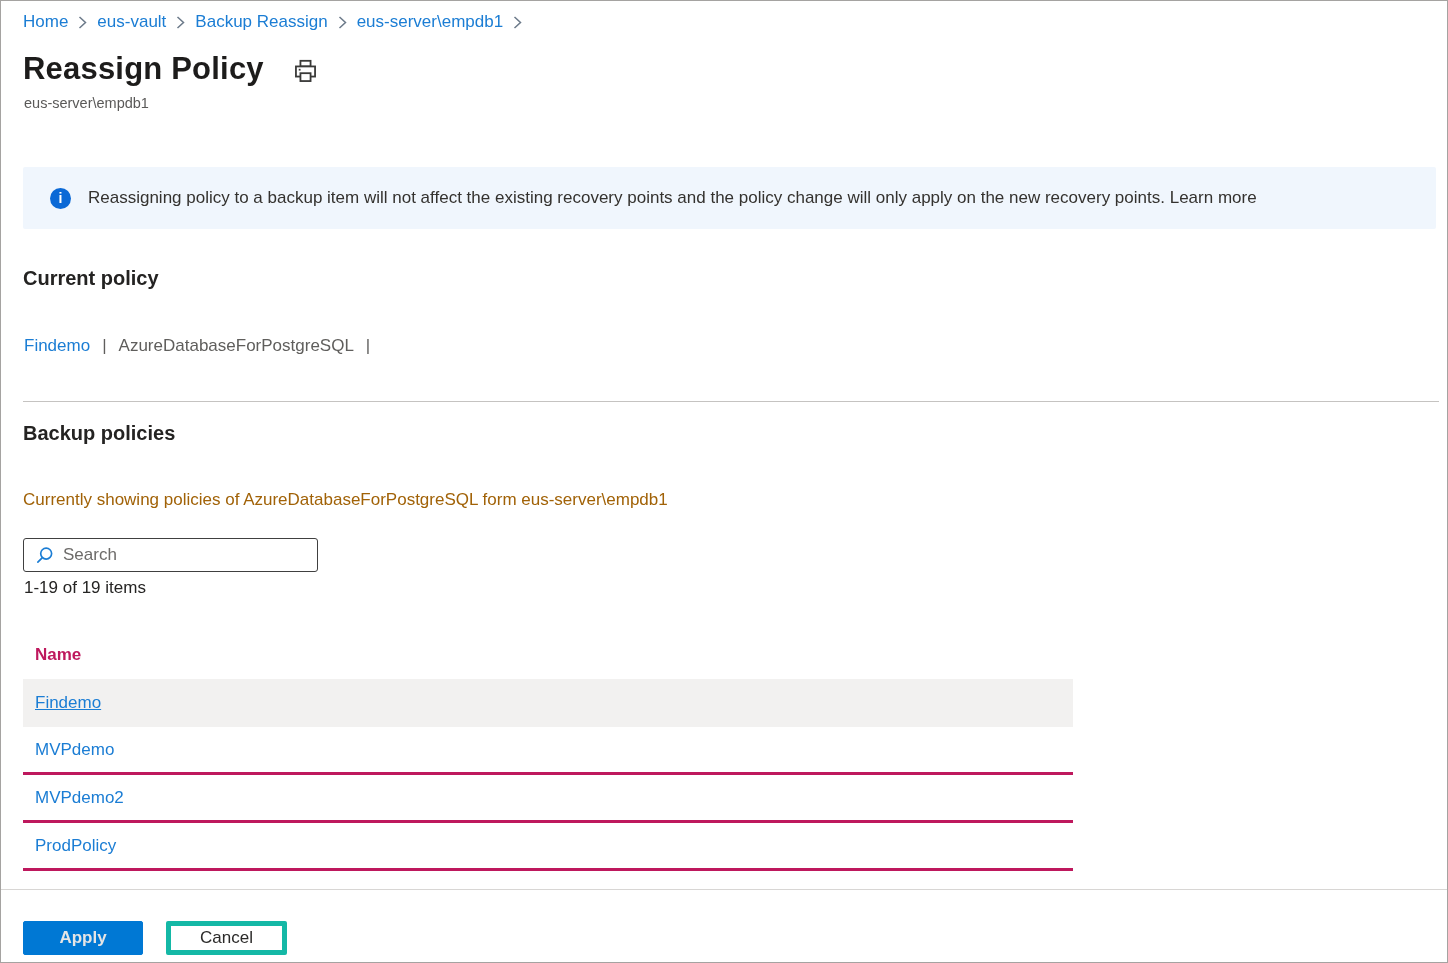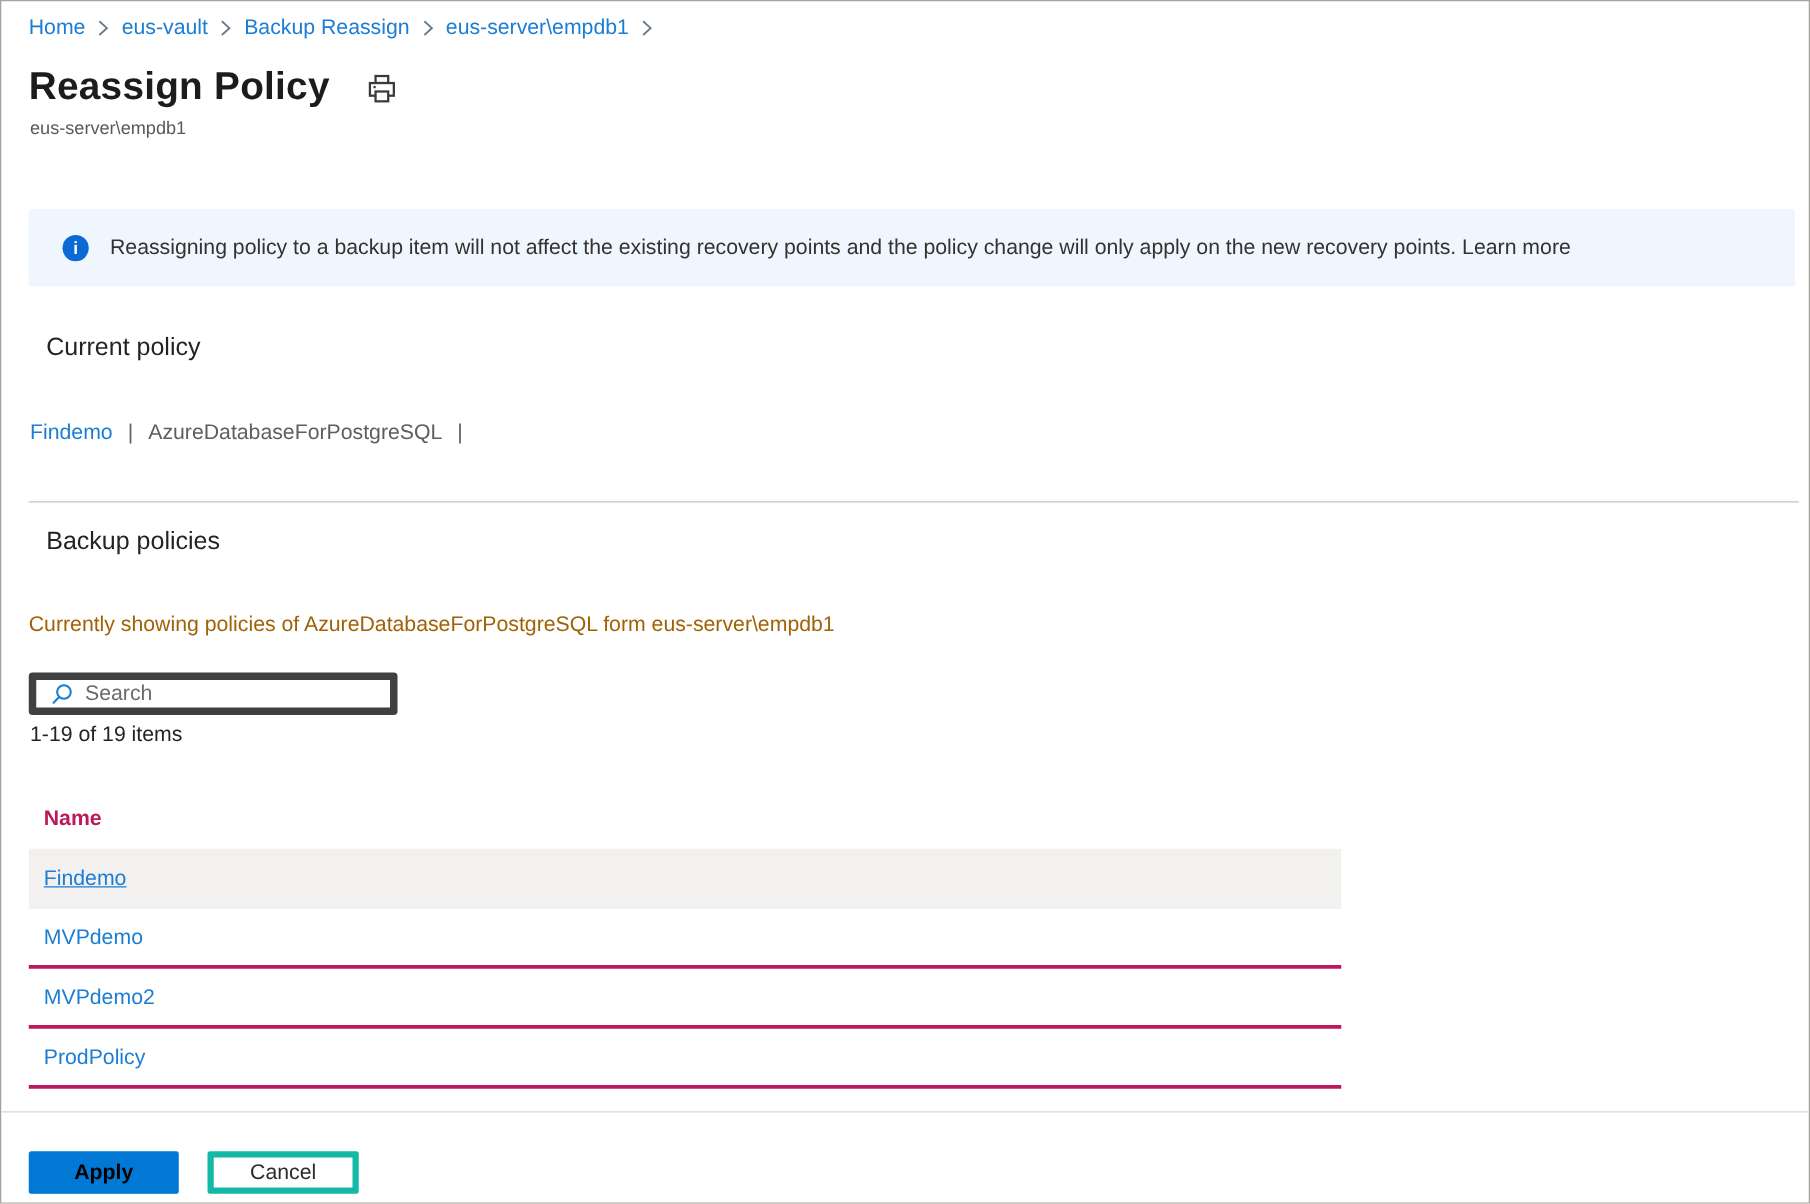--- a/index.html
+++ b/index.html
@@ -79,23 +79,23 @@
     display: inline-flex;
     align-items: center;
     justify-content: center;
     line-height: 1;
   }
   .banner-text { font-size: 17px; color: #34322f; }
   .learn-more { color: #34322f; text-decoration: none; cursor: pointer; }
 
   
   .section-heading {
-    margin: 38px 0 0 36px;
+    margin: 38px 0 0 22px;
     font-size: 20px;
-    font-weight: 400;
+    font-weight: 700;
     color: #242322;
     height: 24px;
   }
 
   .policy-line {
     margin: 43px 0 0 23px;
     font-size: 17px;
     height: 23px;
     display: flex;
     align-items: center;
@@ -117,21 +117,21 @@
     font-size: 17px;
     color: #a16207;
     height: 21px;
   }
 
   
   .searchbox {
     margin: 27px 0 0 22px;
     width: 295px;
     height: 34px;
-    border: 6px solid #404040;
+    border: 1px solid #404040;
     border-radius: 3px;
     background: #fff;
     display: flex;
     align-items: center;
     padding: 0 8px 0 11px;
     gap: 9px;
   }
   .searchbox input {
     border: none;
     outline: none;
@@ -187,21 +187,21 @@
     height: 34px;
     border-radius: 2px;
     font-size: 17px;
     font-family: "Liberation Sans", sans-serif;
     cursor: pointer;
   }
   .btn-primary {
     width: 120px;
     background: #0078d4;
     border: 1px solid #0078d4;
-    color: #000000;
+    color: #e5e5e5;
     font-weight: 700;
   }
   .btn-secondary {
     width: 121px;
     background: #fff;
     border: 5px solid #14b8a6;
     color: #2b2a29;
     font-weight: 400;
   }
 </style>

